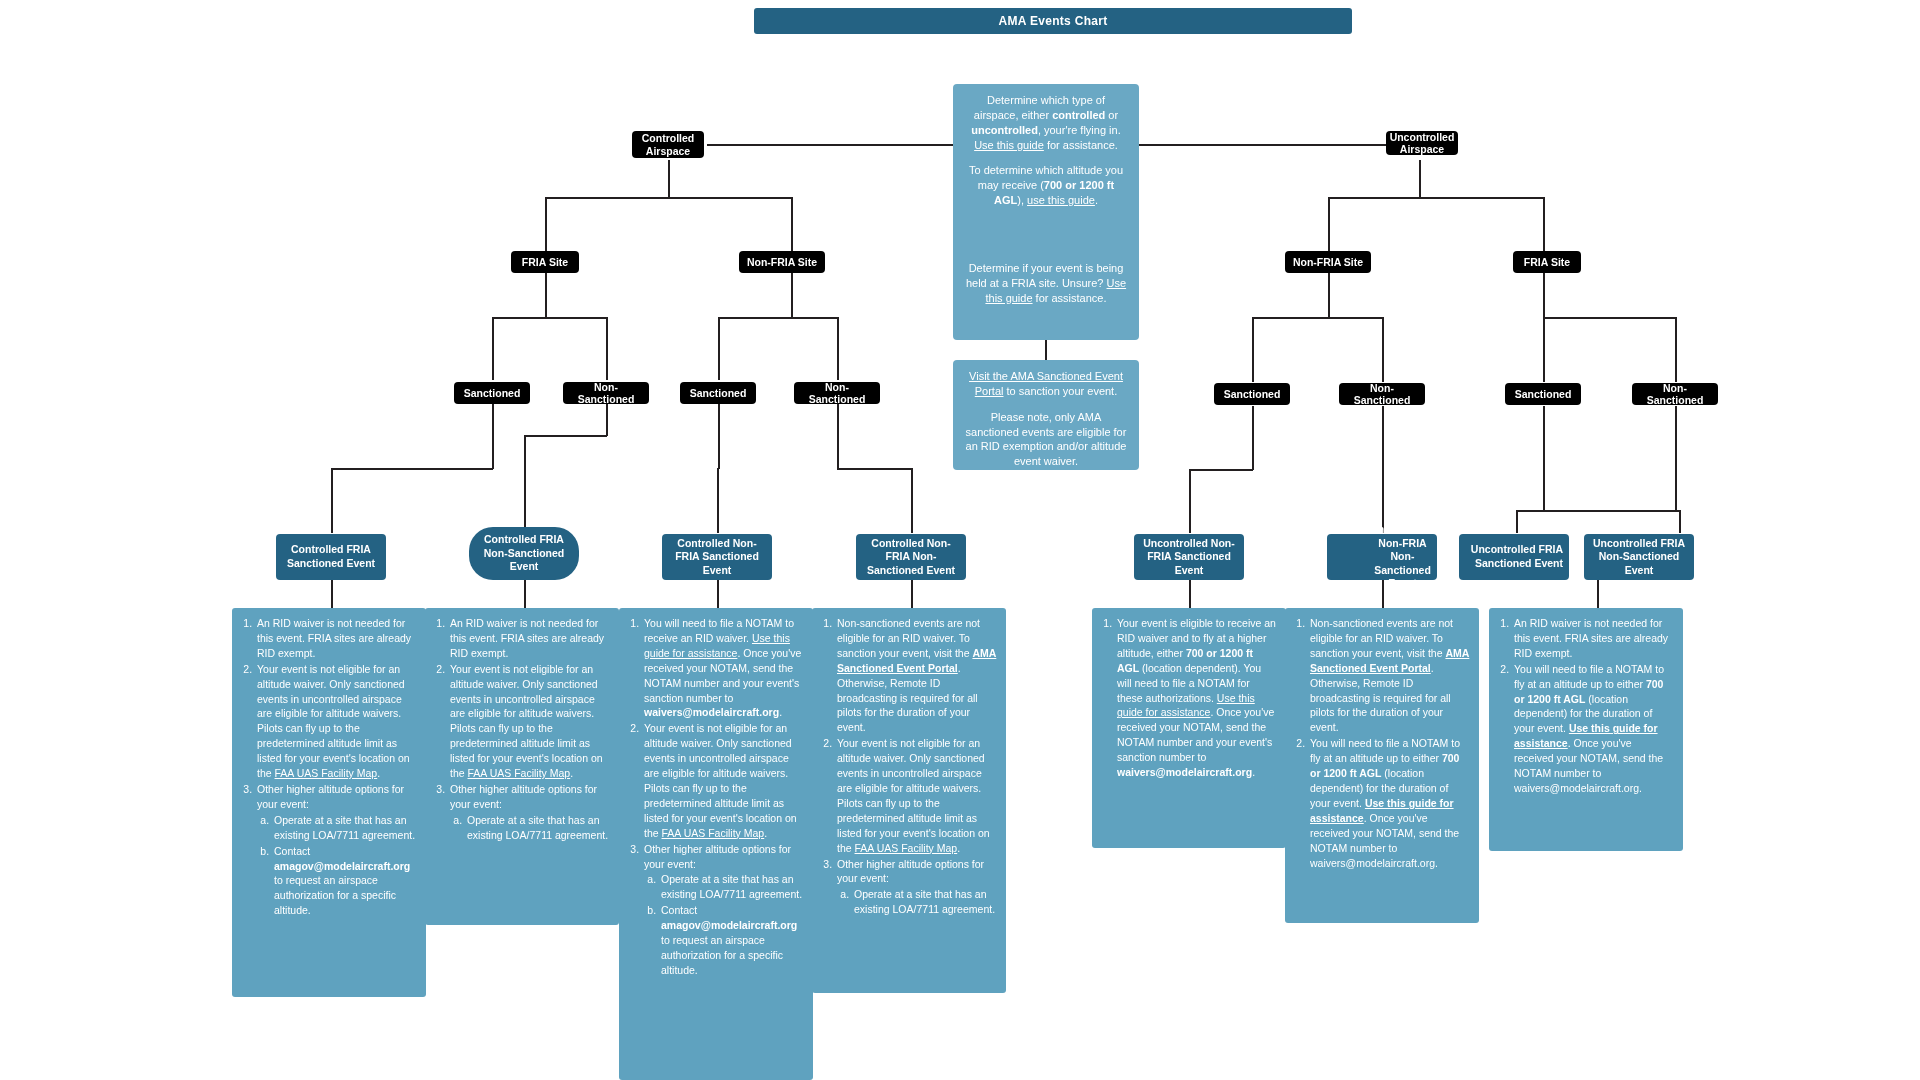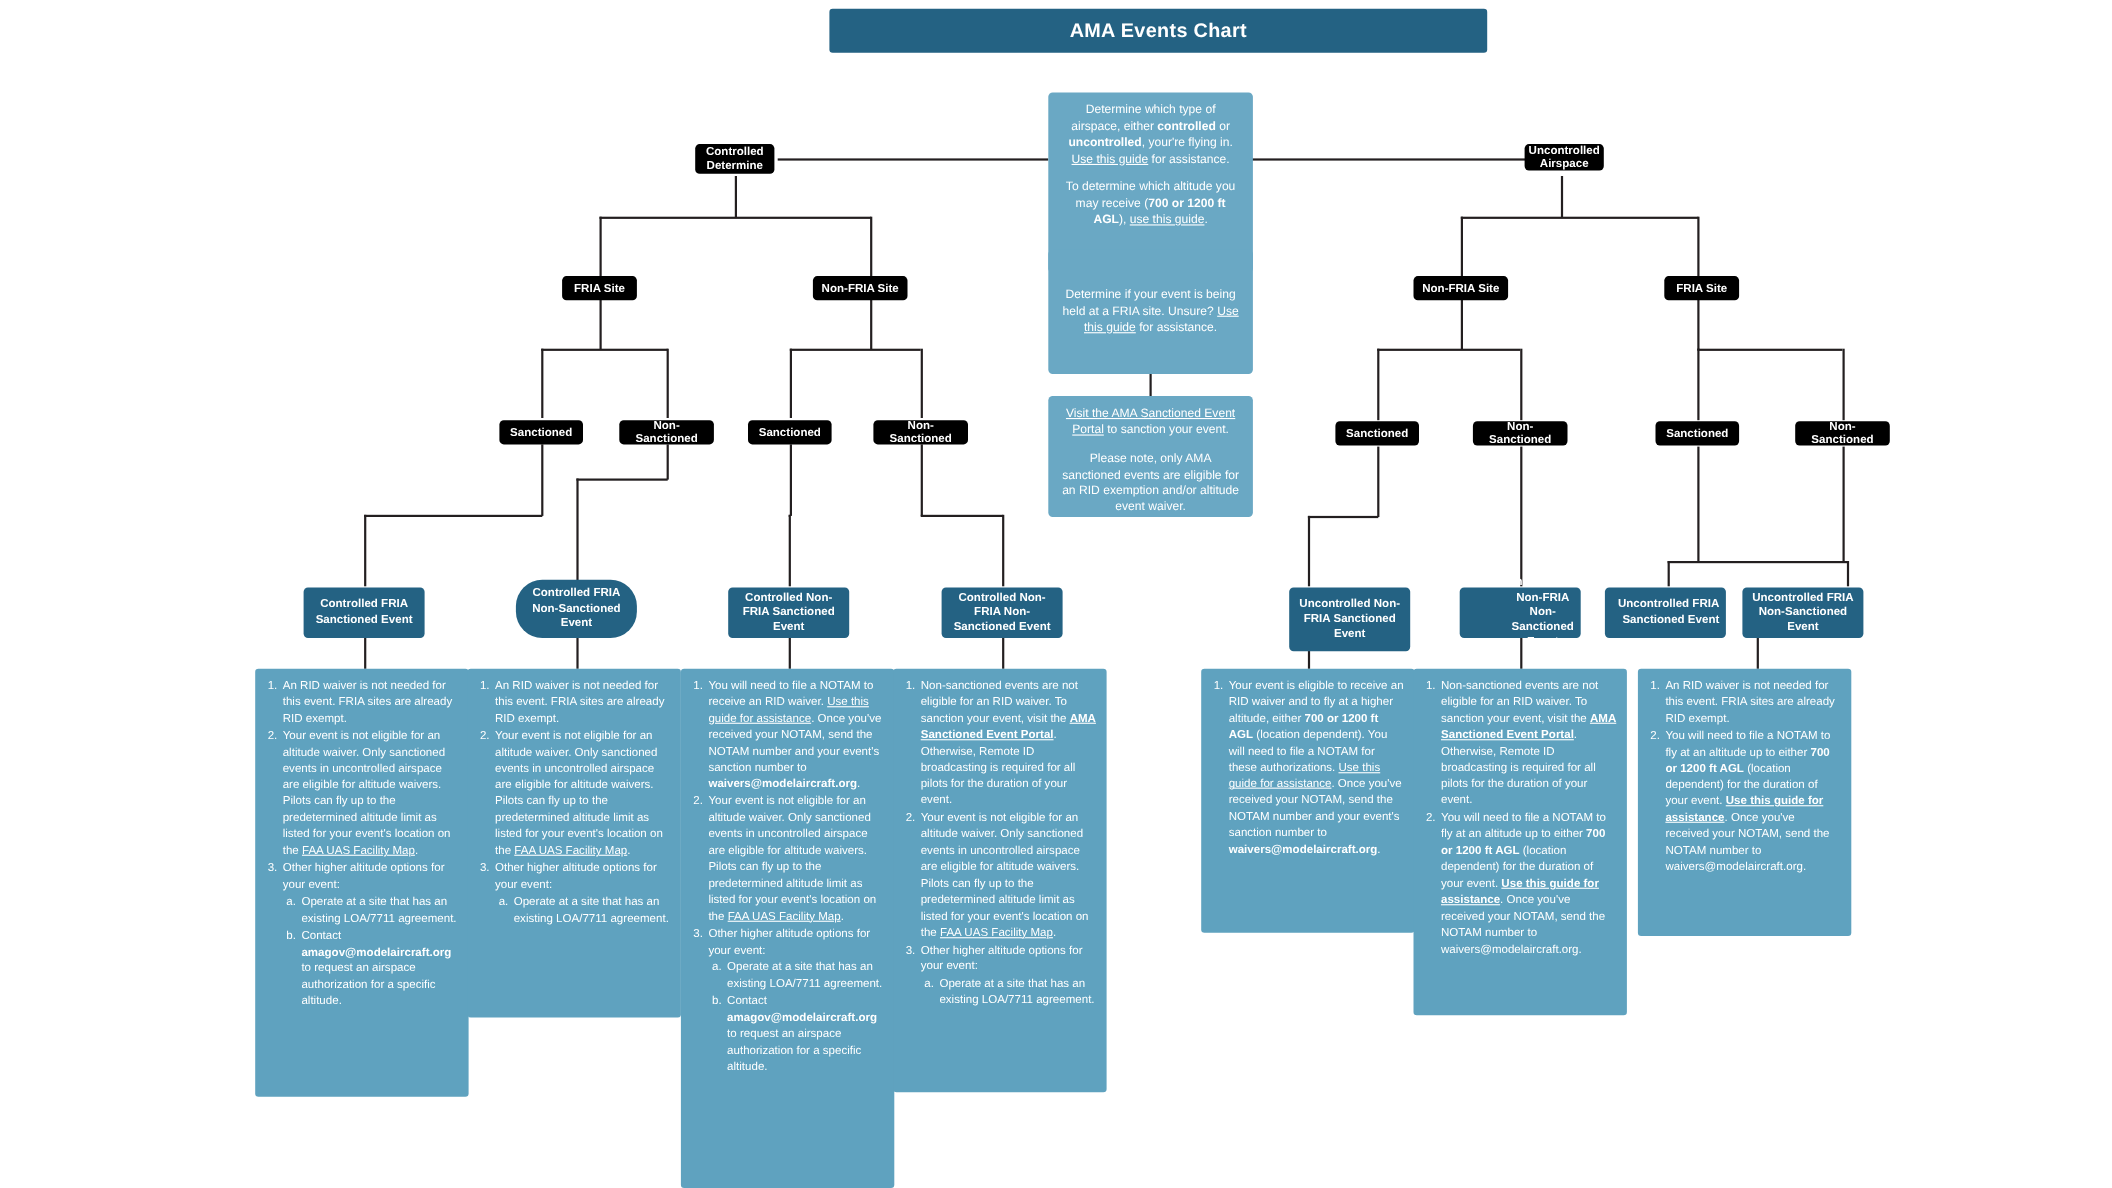--- a/index.html
+++ b/index.html
@@ -9,26 +9,26 @@
     background: #ffffff;
     font-family: "Liberation Sans", sans-serif;
     overflow: hidden;
   }
   #canvas { position: relative; width: 1920px; height: 1080px; }
 
   
   .title-bar {
     position: absolute;
     left: 754px; top: 8px;
-    width: 598px; height: 40px;
+    width: 598px; height: 26px;
     background: #246283;
     border-radius: 3px;
     display: flex; align-items: center; justify-content: center;
     color: #ffffff;
-    font-size: 18px; font-weight: bold;
+    font-size: 12px; font-weight: bold;
     letter-spacing: .3px;
   }
 
   
   .ln { position: absolute; background: #231f20; }
   .lnh { height: 1.6px; }
   .lnv { width: 1.6px; }
 
   
   .node {
@@ -171,21 +171,21 @@
   <div class="ln lnv" style="left:524px; top:580px; height:28px;"></div>
   <div class="ln lnv" style="left:717px; top:580px; height:28px;"></div>
   <div class="ln lnv" style="left:911px; top:580px; height:28px;"></div>
   <div class="ln lnv" style="left:1189px; top:580px; height:28px;"></div>
   <div class="ln lnv" style="left:1382px; top:580px; height:28px;"></div>
   <div class="ln lnv" style="left:1597px; top:580px; height:28px;"></div>
 
   <div class="ln lnv" style="left:1045px; top:224px; height:33px;"></div>
   <div class="ln lnv" style="left:1045px; top:340px; height:32px;"></div>
 
-  <div class="node" style="left:632px; top:131px; width:72px; height:27px;">Controlled Determine</div>
+  <div class="node" style="left:632px; top:131px; width:72px; height:27px;">Controlled Airspace</div>
   <div class="node" style="left:1386px; top:131px; width:72px; height:24px;">Uncontrolled Airspace</div>
 
   <div class="node" style="left:511px; top:251px; width:68px; height:22px;">FRIA Site</div>
   <div class="node" style="left:739px; top:251px; width:86px; height:22px;">Non-FRIA Site</div>
   <div class="node" style="left:1285px; top:251px; width:86px; height:22px;">Non-FRIA Site</div>
   <div class="node" style="left:1513px; top:251px; width:68px; height:22px;">FRIA Site</div>
 
   <div class="node" style="left:454px; top:382px; width:76px; height:22px;">Sanctioned</div>
   <div class="node" style="left:563px; top:382px; width:86px; height:22px;">Non-Sanctioned</div>
   <div class="node" style="left:680px; top:382px; width:76px; height:22px;">Sanctioned</div>
@@ -215,21 +215,21 @@
     <p>
       <span class="lnk">Visit the AMA Sanctioned Event Portal</span><span> to sanction your event.</span>
     </p>
     <p>Please note, only AMA sanctioned events are eligible for an RID exemption and/or altitude event waiver.</p>
   </div>
 
   <div class="outcome" style="left:276px; top:534px; width:110px; height:46px;">Controlled FRIA Sanctioned Event</div>
   <div class="outcome" style="left:469px; top:527px; width:110px; height:53px;border-radius:24px;">Controlled FRIA Non-Sanctioned Event</div>
   <div class="outcome" style="left:662px; top:534px; width:110px; height:46px;">Controlled Non-FRIA Sanctioned Event</div>
   <div class="outcome" style="left:856px; top:534px; width:110px; height:46px;">Controlled Non-FRIA Non-Sanctioned Event</div>
-  <div class="outcome" style="left:1172px; top:534px; width:110px; height:58px;">Uncontrolled Non-FRIA Sanctioned Event</div>
+  <div class="outcome" style="left:1134px; top:534px; width:110px; height:46px;">Uncontrolled Non-FRIA Sanctioned Event</div>
   <div class="outcome" style="left:1327px; top:534px; width:110px; height:46px;padding-left:47px;">Uncontrolled Non-FRIA Non-Sanctioned Event</div>
   <div class="outcome" style="left:1459px; top:534px; width:110px; height:46px;text-align:right;">Uncontrolled FRIA Sanctioned Event</div>
   <div class="outcome" style="left:1584px; top:534px; width:110px; height:46px;">Uncontrolled FRIA Non-Sanctioned Event</div>
 
   <div class="detail" style="left:232px; top:608px; width:194px; height:389px;">
     <ol>
       <li>An RID waiver is not needed for this event. FRIA sites are already RID exempt.</li>
       <li>
         <span>Your event is not eligible for an altitude waiver. Only sanctioned events in uncontrolled airspace are eligible for altitude waivers. Pilots can fly up to the predetermined altitude limit as listed for your event's location on the </span><span class="lnk">FAA UAS Facility Map</span><span>.</span>
       </li>

